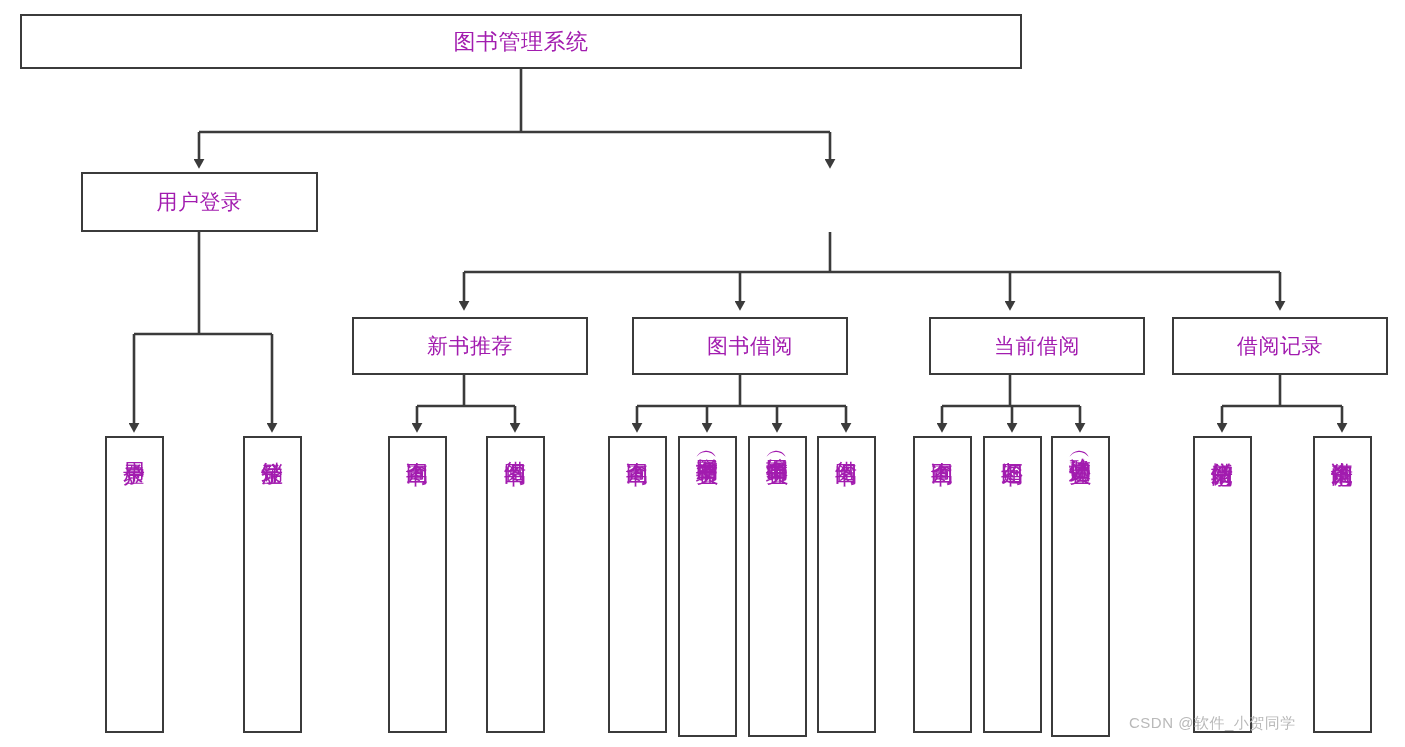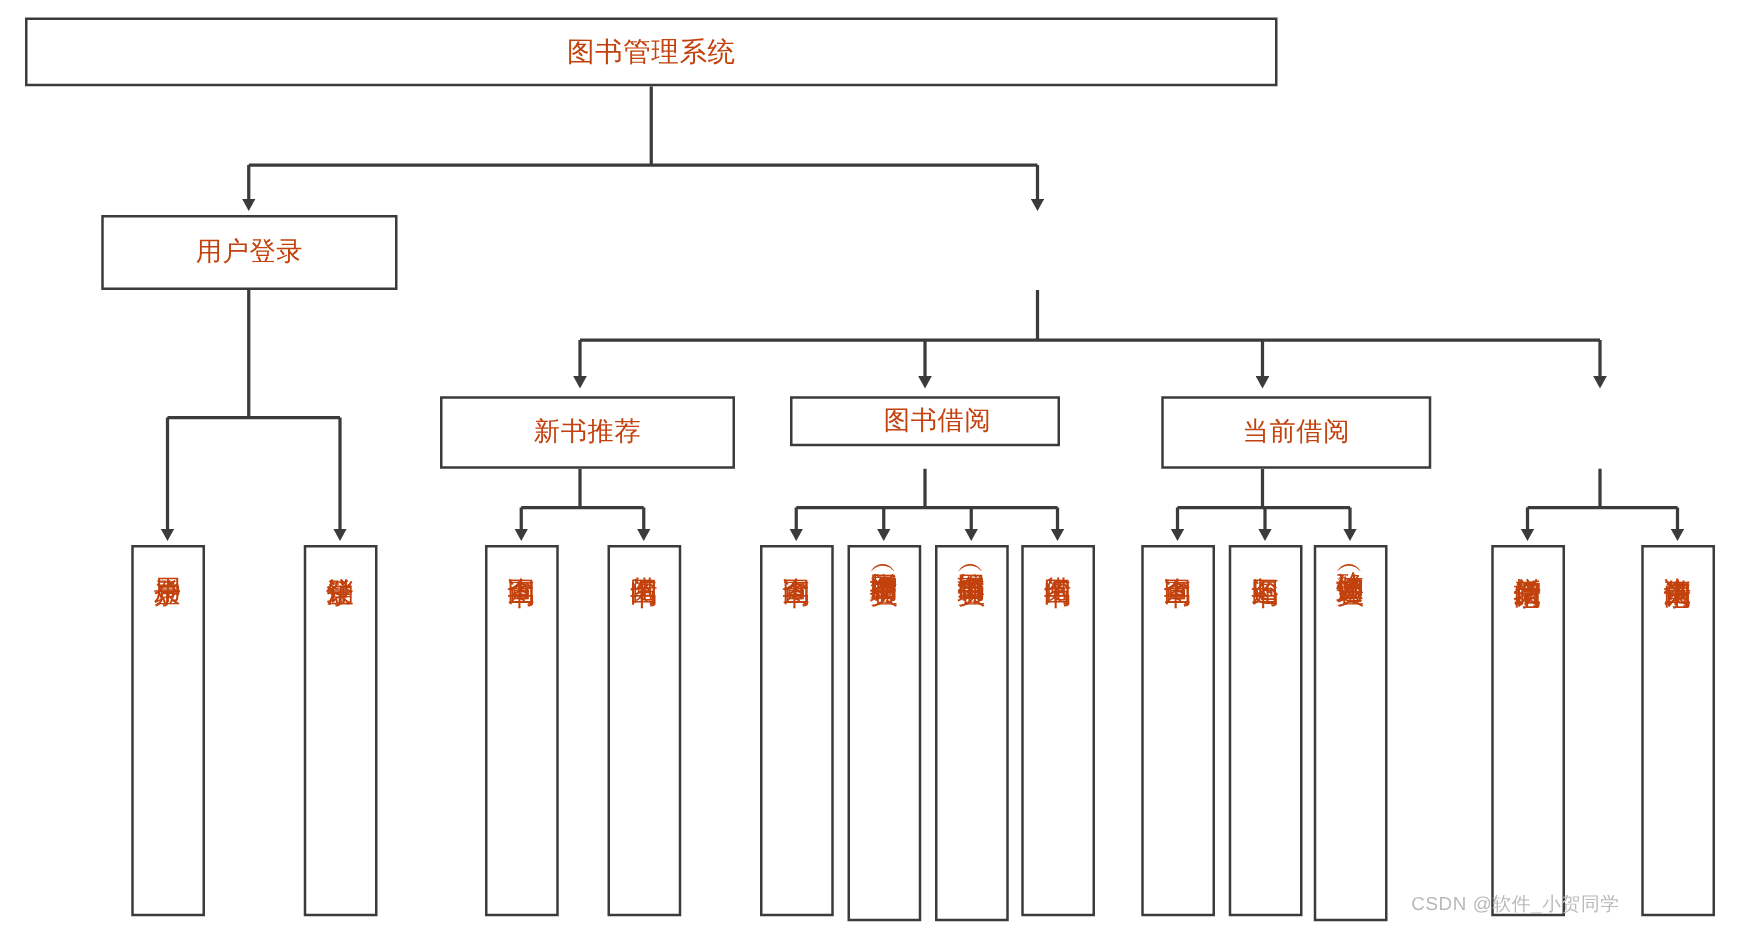--- a/index.html
+++ b/index.html
@@ -33,21 +33,21 @@
     background: #ffffff;
     display: flex;
     align-items: center;
     justify-content: center;
     color: #262626;
   }
   .node .node-label {
     display: block;
     text-align: left;
     line-height: 1.18;
-    color: #c2410c;
+    color: #a21caf;
     white-space: pre;
   }
   
   .node.horiz .node-label {
     font-size: 21px;
     letter-spacing: 0.5px;
   }
   .node.root .node-label {
     font-size: 22px;
   }
@@ -139,26 +139,29 @@
     <span class="node-label">图书管理系统</span>
   </div>
 
   <div class="node horiz" style="left:81px; top:172px; width:237px; height:60px;">
     <span class="node-label">用户登录</span>
   </div>
 
   <div class="node horiz" style="left:352px; top:317px; width:236px; height:58px;">
     <span class="node-label">新书推荐</span>
   </div>
-  <div class="node horiz" style="left:632px; top:317px; width:216px; height:40px;padding-left:20px;">
+  <div class="node horiz" style="left:632px; top:317px; width:216px; height:58px;padding-left:20px;">
     <span class="node-label">图书借阅</span>
   </div>
   <div class="node horiz" style="left:929px; top:317px; width:216px; height:58px;">
     <span class="node-label">当前借阅</span>
   </div>
+  <div class="node horiz" style="left:1172px; top:317px; width:216px; height:58px;">
+    <span class="node-label">借阅记录</span>
+  </div>
 
   <div class="node vert" style="left:105px; top:436px; width:59px; height:297px;">
     <span class="node-label">用户登录</span>
   </div>
   <div class="node vert" style="left:243px; top:436px; width:59px; height:297px;">
     <span class="node-label">注销登录</span>
   </div>
 
   <div class="node vert" style="left:388px; top:436px; width:59px; height:297px;">
     <span class="node-label">查询图书</span>

